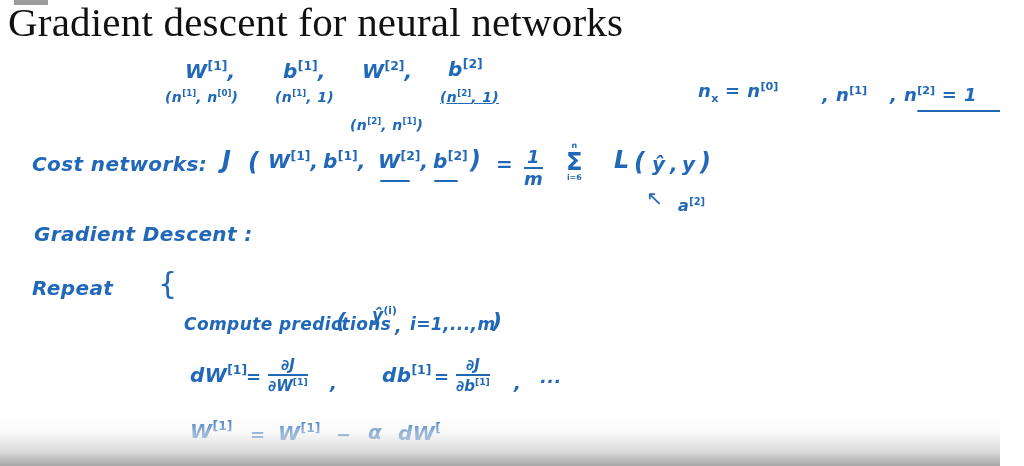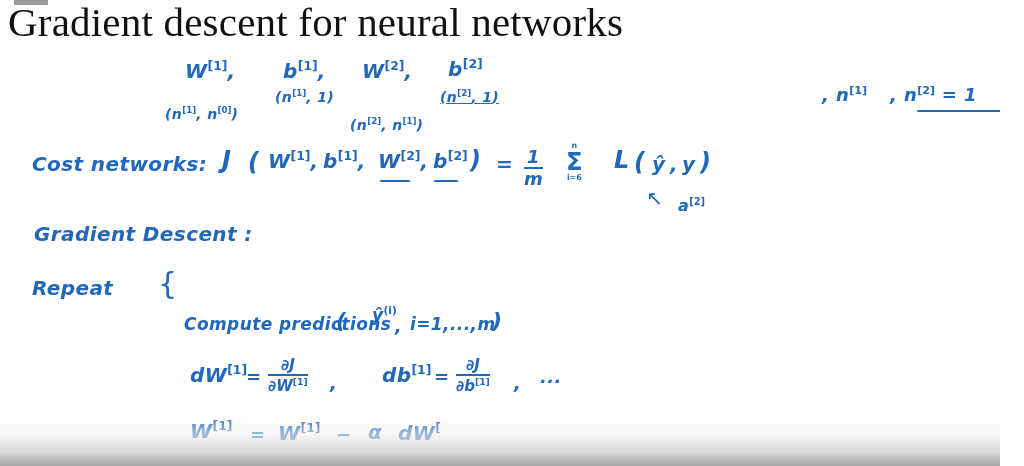--- a/index.html
+++ b/index.html
@@ -127,21 +127,21 @@
 <div id="slide">
 
   <div id="top-bar"></div>
 
   <div id="title">Gradient descent for neural networks</div>
 
 
   <div class="ink hw s20" style="left:185px; top:58px;">
     <span>W</span><sup class="br">[1]</sup><span>,</span>
   </div>
-  <div class="ink hw s14" style="left:165px; top:88px;margin-top:17px;">
+  <div class="ink hw s14" style="left:165px; top:88px;">
     <span>(n</span><sup class="br">[1]</sup><span>, n</span><sup class="br">[0]</sup><span>)</span>
   </div>
 
   <div class="ink hw s20" style="left:283px; top:58px;">
     <span>b</span><sup class="br">[1]</sup><span>,</span>
   </div>
   <div class="ink hw s14" style="left:275px; top:88px;">
     <span>(n</span><sup class="br">[1]</sup><span>, </span><span>1</span><span>)</span>
   </div>
 
@@ -152,20 +152,25 @@
     <span>(n</span><sup class="br">[2]</sup><span>, n</span><sup class="br">[1]</sup><span>)</span>
   </div>
 
   <div class="ink hw s20" style="left:448px; top:56px;">
     <span>b</span><sup class="br">[2]</sup>
   </div>
   <div class="ink hw s14" style="left:440px; top:88px;text-decoration:underline;">
     <span>(n</span><sup class="br">[2]</sup><span>, </span><span>1</span><span>)</span>
   </div>
 
+  <div class="ink hw s18" style="left:698px; top:80px;">
+    <span>n</span><sub class="br">x</sub>
+    <span>=</span>
+    <span>n</span><sup class="br">[0]</sup>
+  </div>
   <div class="ink hw s18" style="left:822px; top:84px;">
     <span>,</span>
     <span>n</span><sup class="br">[1]</sup>
   </div>
   <div class="ink hw s18" style="left:890px; top:84px;">
     <span>,</span>
     <span>n</span><sup class="br">[2]</sup>
     <span>= 1</span>
   </div>
   <div class="stroke" style="left:917px; top:110px; width:100px; height:2px;"></div>

